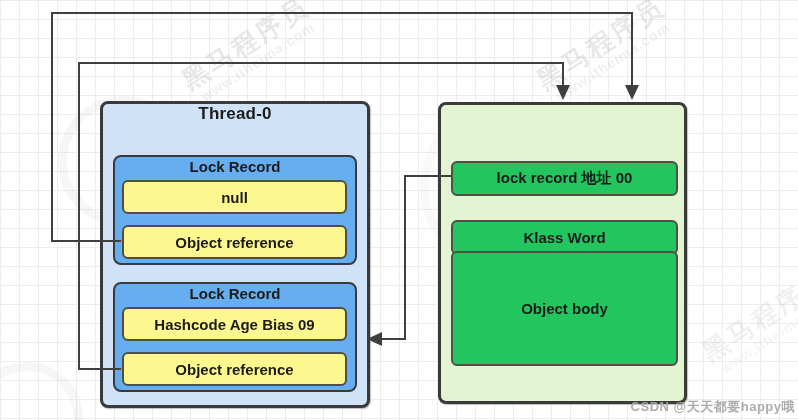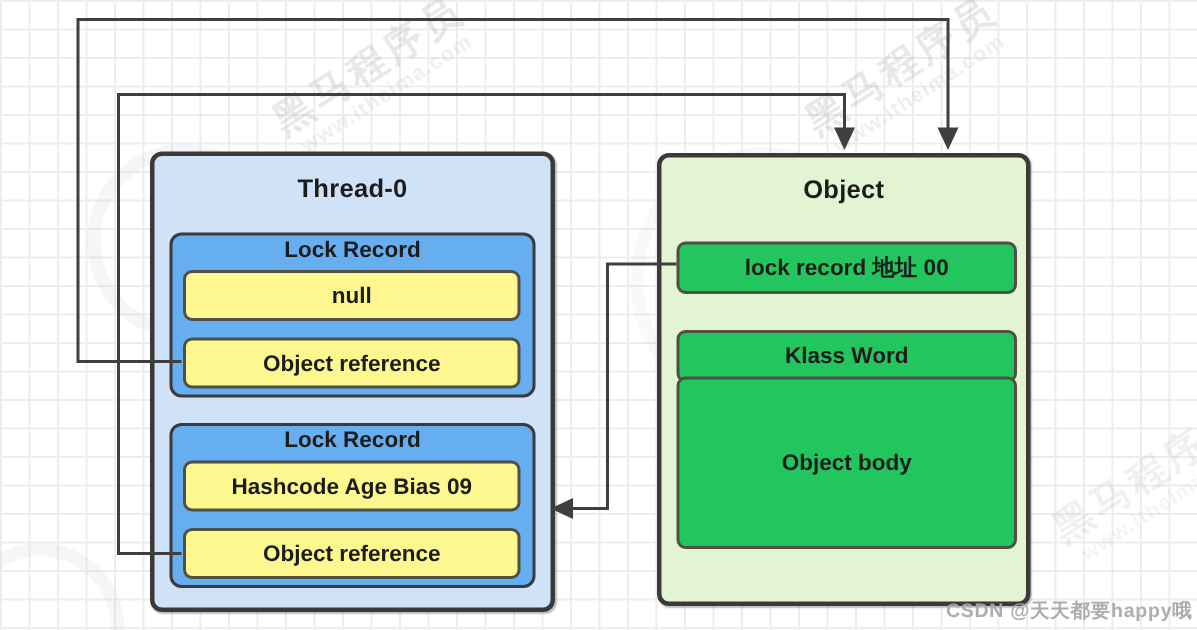--- a/index.html
+++ b/index.html
@@ -15,21 +15,21 @@
     color:#1c1c1c;
   }
   
   .outer-box{
     position:absolute;border:3px solid #3a3a3a;border-radius:8px;
     box-sizing:border-box;box-shadow:1px 1px 1px rgba(0,0,0,.25);
   }
   .thread-box{left:100px;top:101px;width:270px;height:307px;background:#cfe2f8;}
   .object-box{left:438px;top:102px;width:249px;height:302px;background:#e3f4d3;}
   .box-title{
-    position:absolute;left:0;right:0;top:12px;text-align:center;
+    position:absolute;left:0;right:0;top:0;text-align:center;
     font-size:17px;letter-spacing:.2px;
   }
   .lock-record{
     position:absolute;left:10px;width:244px;height:110px;
     background:#66aef0;border:2.5px solid #3a3a3a;border-radius:8px;
     box-sizing:border-box;
     padding-left:28px;
   }
   .lr1{top:51px;}
   .lr2{top:178px;}
@@ -101,21 +101,20 @@
     </div>
 
     <div class="lock-record lr2">
       <div class="lr-title">Lock Record</div>
       <div class="cell lr-cell-1">Hashcode Age Bias 09</div>
       <div class="cell lr-cell-2">Object reference</div>
     </div>
   </div>
 
   <div class="outer-box object-box">
-    <div class="box-title">Object</div>
     <div class="obj-cell obj-cell-1">lock record 地址 00</div>
     <div class="obj-cell obj-cell-2">Klass Word</div>
     <div class="obj-cell obj-cell-3">Object body</div>
   </div>
 
   <svg id="arrows" width="798" height="420" viewBox="0 0 798 420">
     <g stroke="#3f3f3f" stroke-width="2" fill="none">
       <polyline points="121,241 52,241 52,13 632,13 632,87"></polyline>
       <polyline points="121,369 79,369 79,63 563,63 563,87"></polyline>
       <polyline points="451,176 405,176 405,339 380,339"></polyline>

